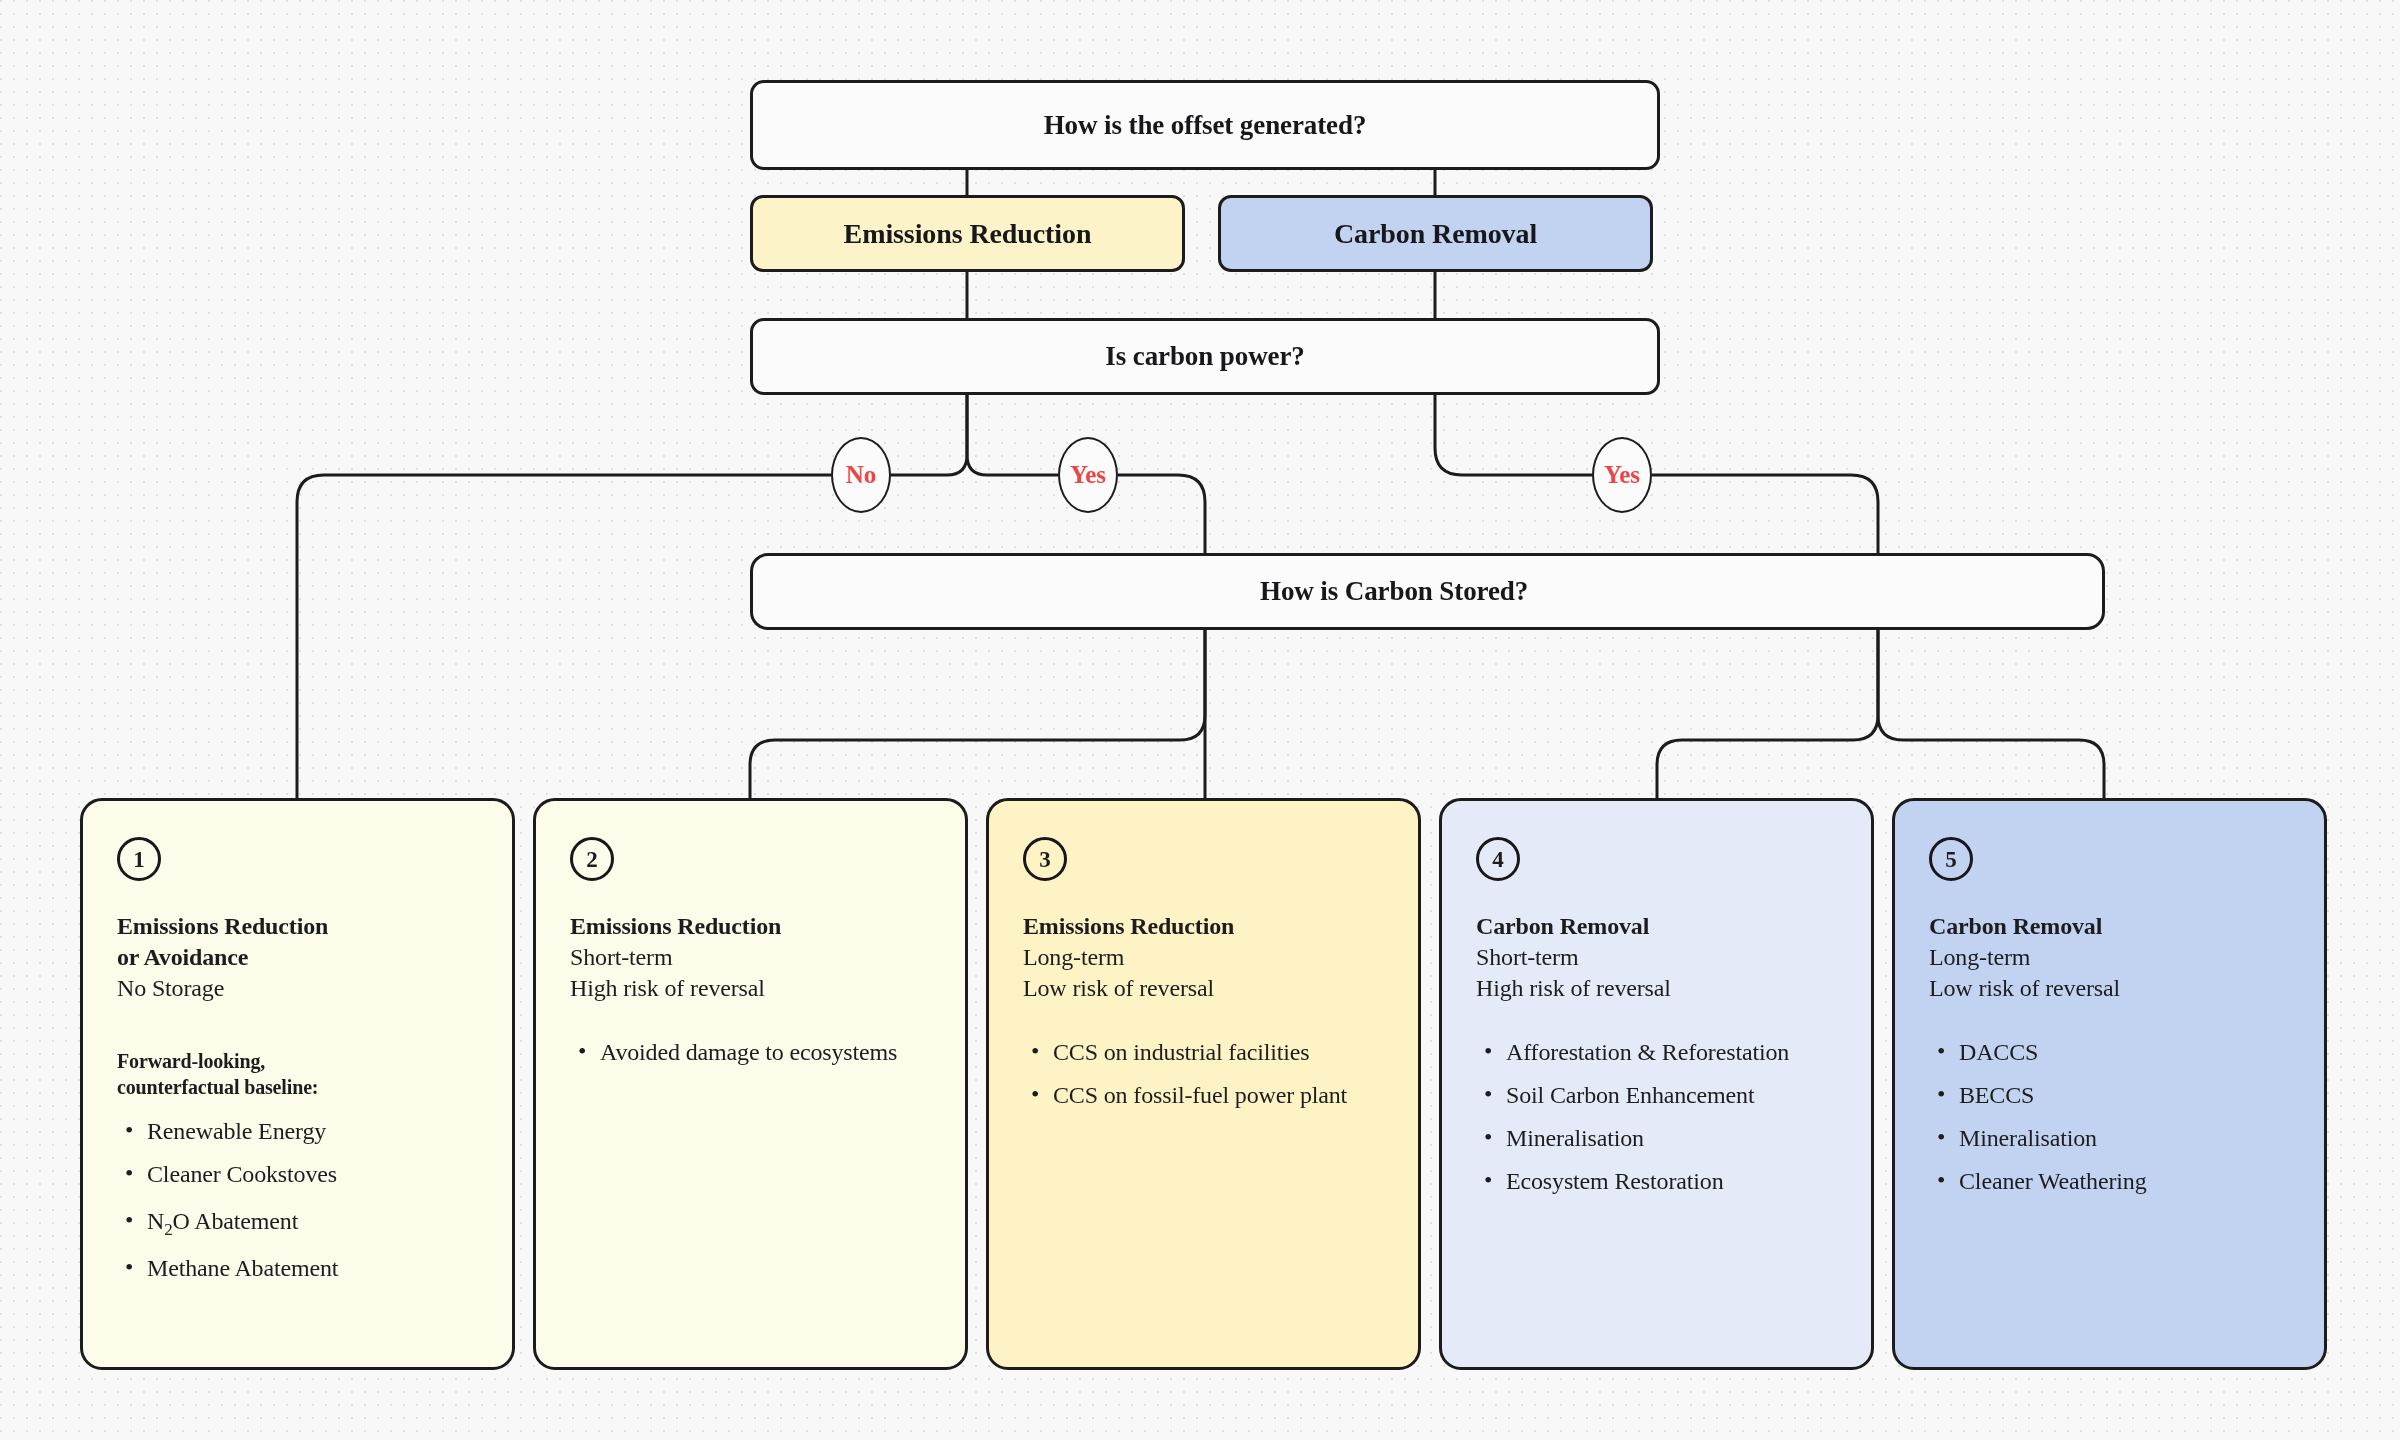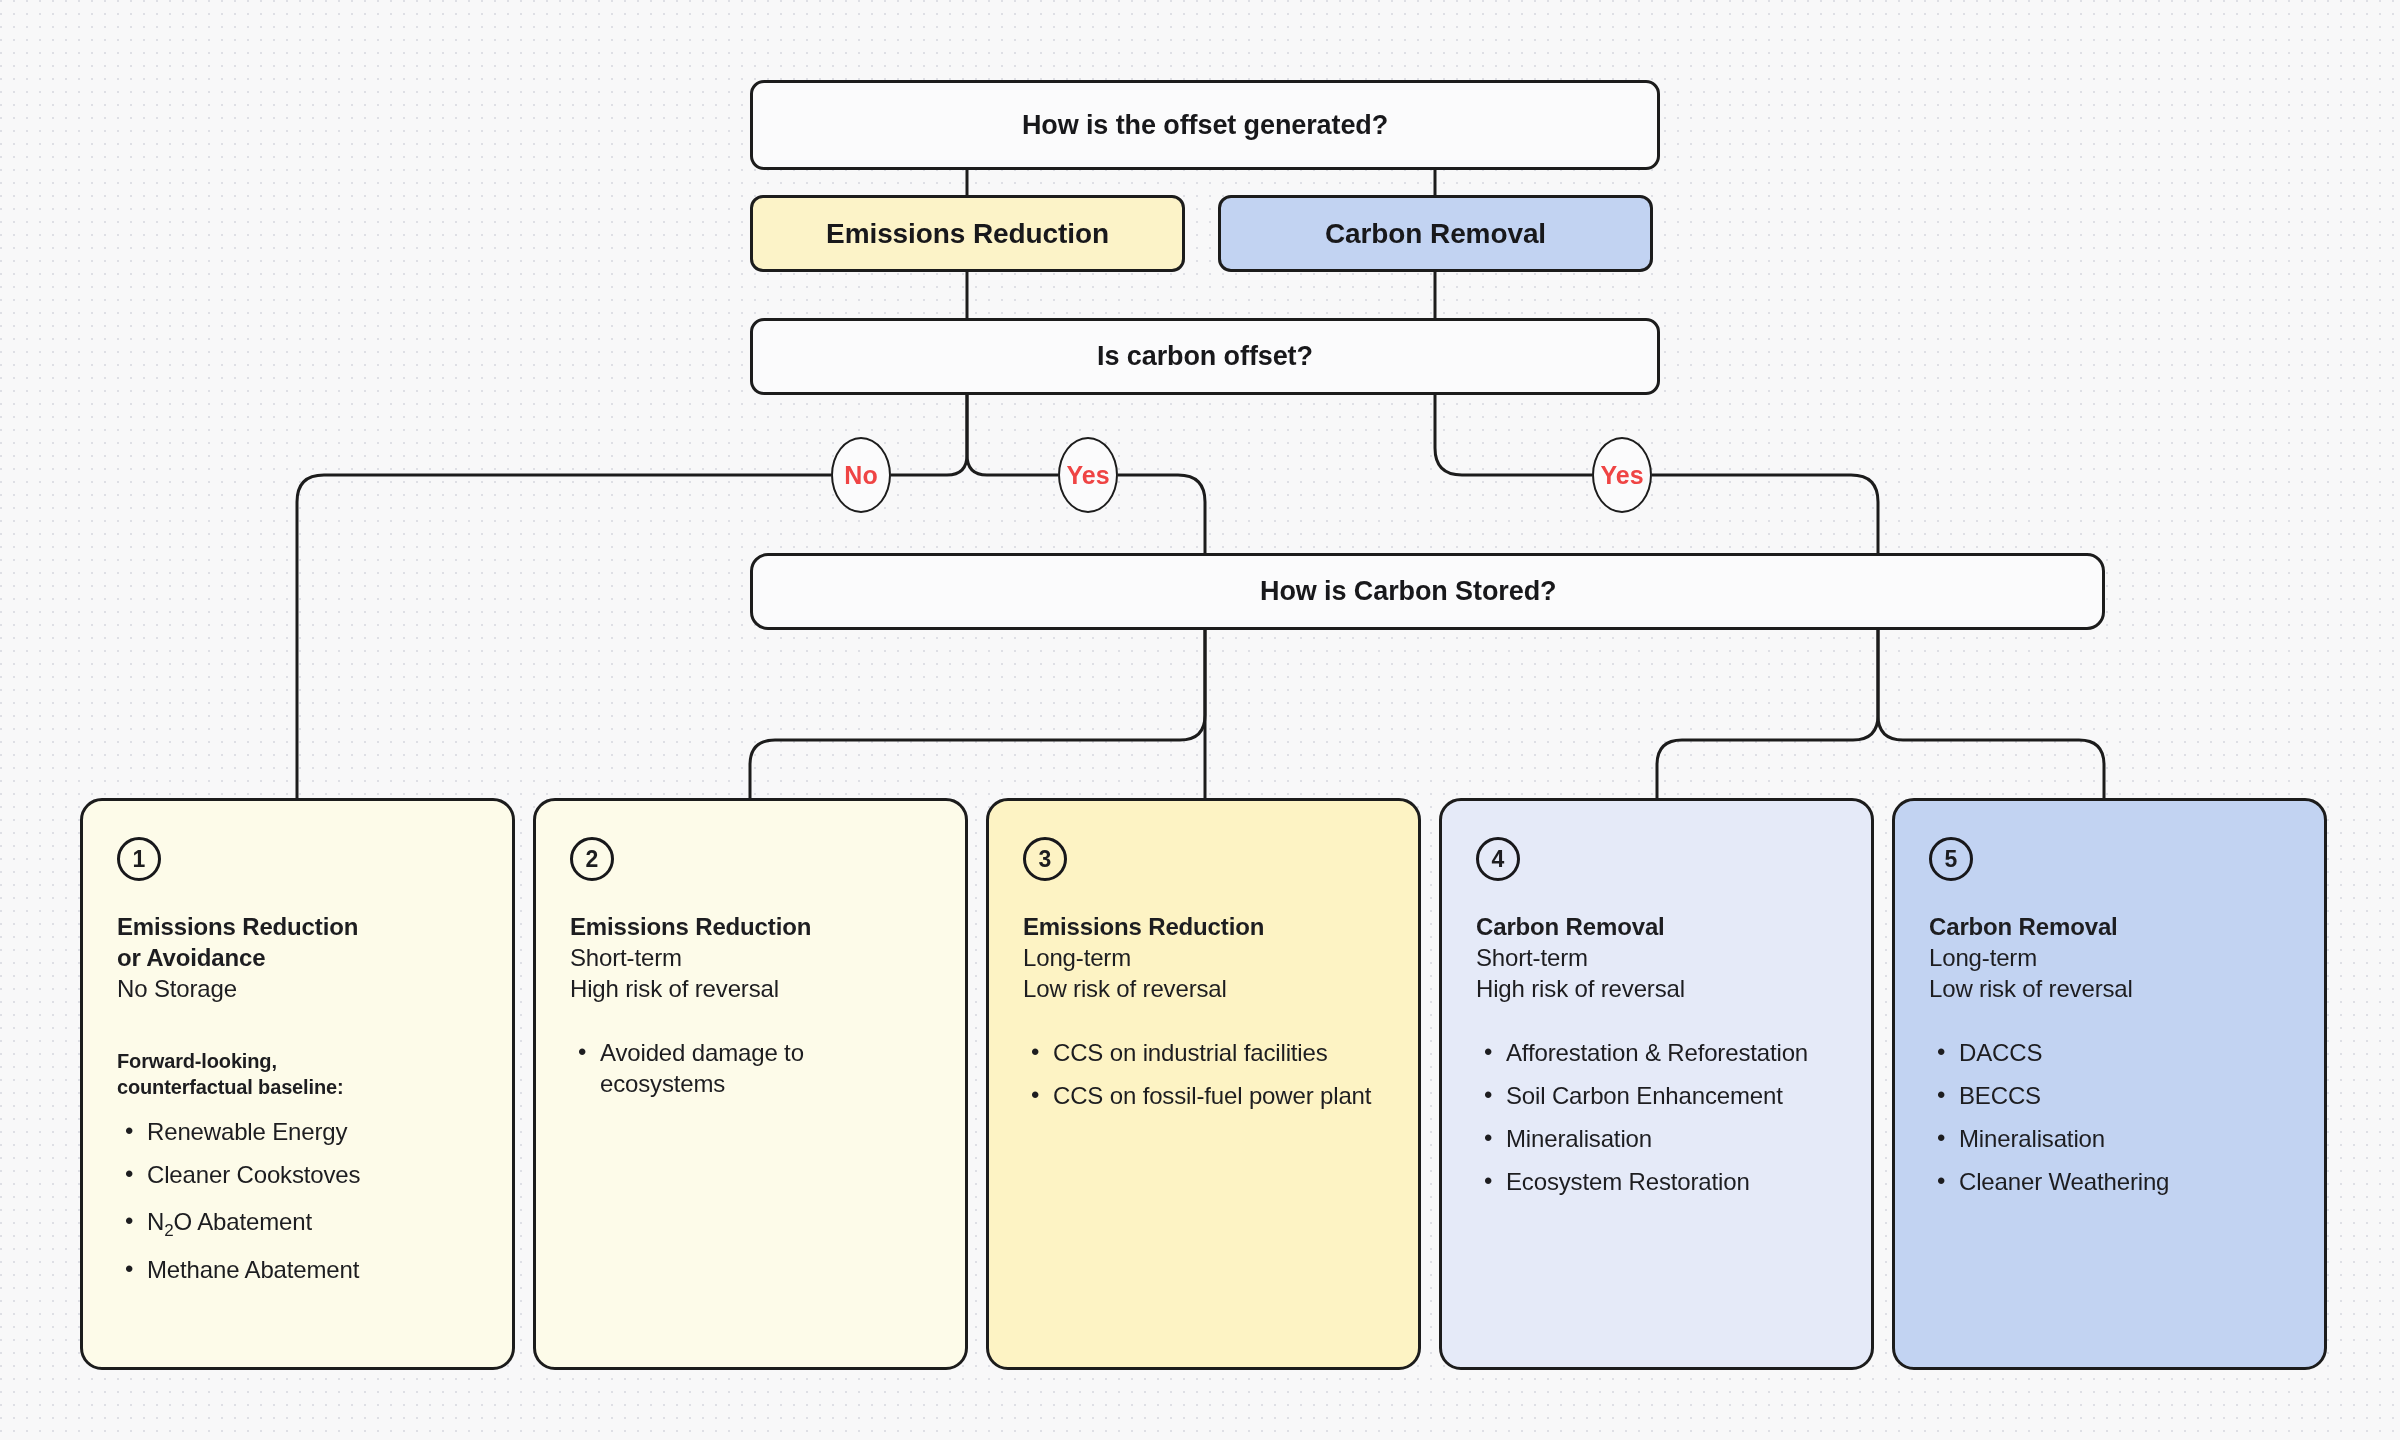--- a/index.html
+++ b/index.html
@@ -14,20 +14,21 @@
     overflow: hidden;
     font-family: "Liberation Sans", sans-serif;
     -webkit-font-smoothing: antialiased;
   }
   #canvas {
     position: absolute;
     inset: 0;
     background-color: #f8f8f9;
     background-image: radial-gradient(circle at 1px 1px, rgba(120,125,150,0.20) 1px, transparent 0);
     background-size: 13px 13px;
+    font-family: Liberation Serif, serif;
   }
   #edges {
     position: absolute;
     left: 0; top: 0;
     width: 2400px; height: 1440px;
     pointer-events: none;
   }
   .node {
     position: absolute;
     box-sizing: border-box;
@@ -161,21 +162,21 @@
 
   <div class="node branch" style="left:750px; top:195px; width:435px; height:77px; background:#fcf3c8;">
     <span>Emissions Reduction</span>
   </div>
 
   <div class="node branch" style="left:1218px; top:195px; width:435px; height:77px; background:#c2d3f2;">
     <span>Carbon Removal</span>
   </div>
 
   <div class="node q" style="left:750px; top:318px; width:910px; height:77px;">
-    <span>Is carbon offset?</span>
+    <span>Is carbon power?</span>
   </div>
 
   <div class="node q wide-title" style="left:750px; top:553px; width:1355px; height:77px;">
     <span style="margin-left:507px;">How is Carbon Stored?</span>
   </div>
 
   <div class="pill" style="left:831px; top:437px; width:60px; height:76px;">
     <span>No</span>
   </div>
   <div class="pill" style="left:1058px; top:437px; width:60px; height:76px;">

